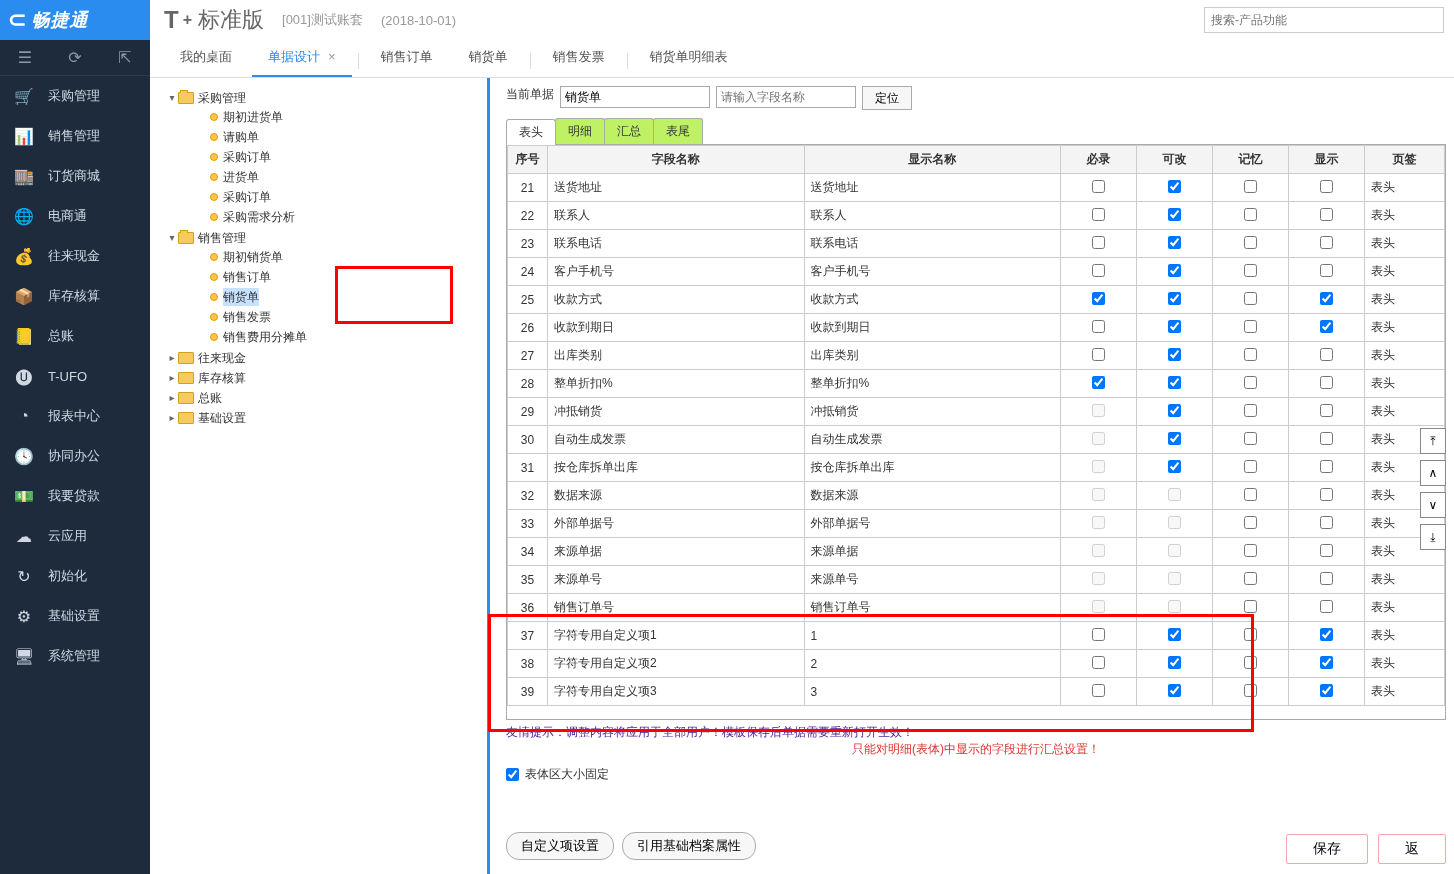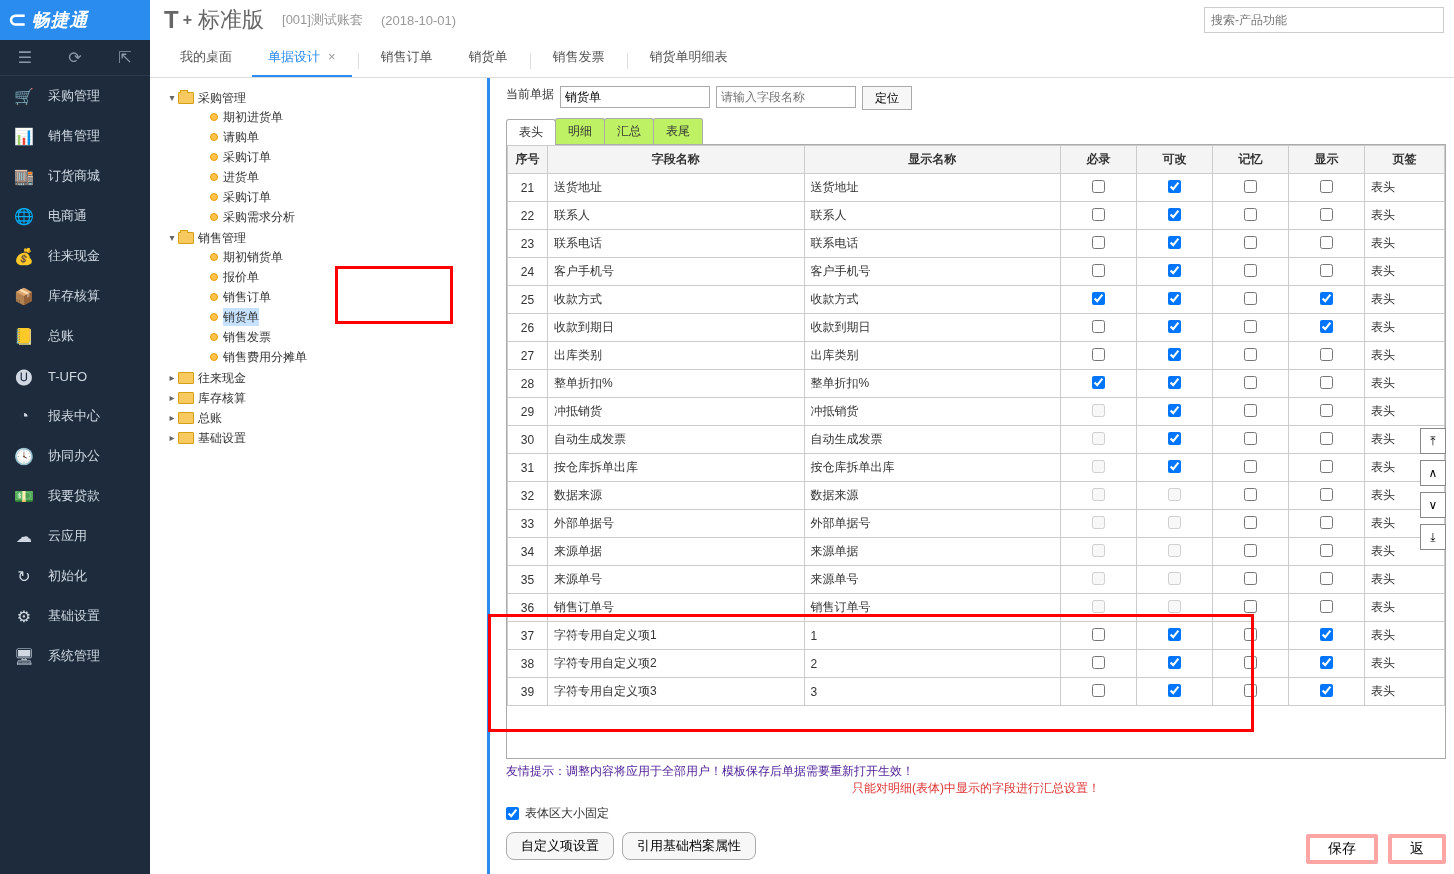--- a/index.html
+++ b/index.html
@@ -58,23 +58,23 @@
 table.grid td.center { text-align: center; }
 table.grid input[type=checkbox] { margin: 0; }
 .col-no { width: 40px; text-align: center !important; }
 .col-chk { width: 76px; }
 .col-tab { width: 80px; }
 .warn-area { padding: 4px 0; font-size: 12px; }
 .warn1 { color: #4c1d95; }
 .warn2 { color: #d33; text-align: center; }
 .fixcheck { display: flex; align-items: center; gap: 6px; padding: 4px 0; font-size: 12px; }
 .btn-row { display: flex; gap: 8px; padding: 6px 0; }
-.btn-row button { height: 28px; padding: 0 14px; border: 1px solid #aaa; background: #f7f7f7; cursor: pointer; font-size: 13px; border-radius: 8px; }
+.btn-row button { height: 28px; padding: 0 14px; border: 1px solid #aaa; background: #f7f7f7; cursor: pointer; font-size: 13px; border-radius: 13px; margin-top: 39px; }
 .save-row { position: absolute; right: 8px; bottom: 10px; display: flex; gap: 10px; }
-.save-row button { height: 30px; padding: 0 18px; border: 4px solid #fca5a5; background: #fff; cursor: pointer; font-size: 14px; border-radius: 2px; }
+.save-row button { height: 30px; padding: 0 26px; border: 1px solid #fca5a5; background: #fff; cursor: pointer; font-size: 14px; border-radius: 2px; }
 .side-arrows { position: absolute; right: 8px; top: 350px; display: flex; flex-direction: column; gap: 6px; }
 .side-arrows button { width: 26px; height: 26px; border: 1px solid #888; background: #fff; cursor: pointer; font-size: 12px; }
 .red-box2 { position: absolute; border: 3px solid #f00; pointer-events: none; }
 </style>
 </head>
 <body>
 
 <div class="top-header">
   <div class="logo-area">
       <span class="c-icon">⊂</span>
@@ -236,27 +236,20 @@
                   <span class="tw">▾</span>
                   <span class="folder open"></span>
                   <span class="lbl">销售管理</span>
                 </div>
                 <ul>
                   <li>
                     <div class="row ind3">
                       <span class="tw"></span>
                       <span class="bullet"></span>
                       <span class="lbl">期初销货单</span>
-                    </div>
-                  </li>
-                  <li>
-                    <div class="row ind3">
-                      <span class="tw"></span>
-                      <span class="bullet"></span>
-                      <span class="lbl">报价单</span>
                     </div>
                   </li>
                   <li>
                     <div class="row ind3">
                       <span class="tw"></span>
                       <span class="bullet"></span>
                       <span class="lbl">销售订单</span>
                     </div>
                   </li>
                   <li>

